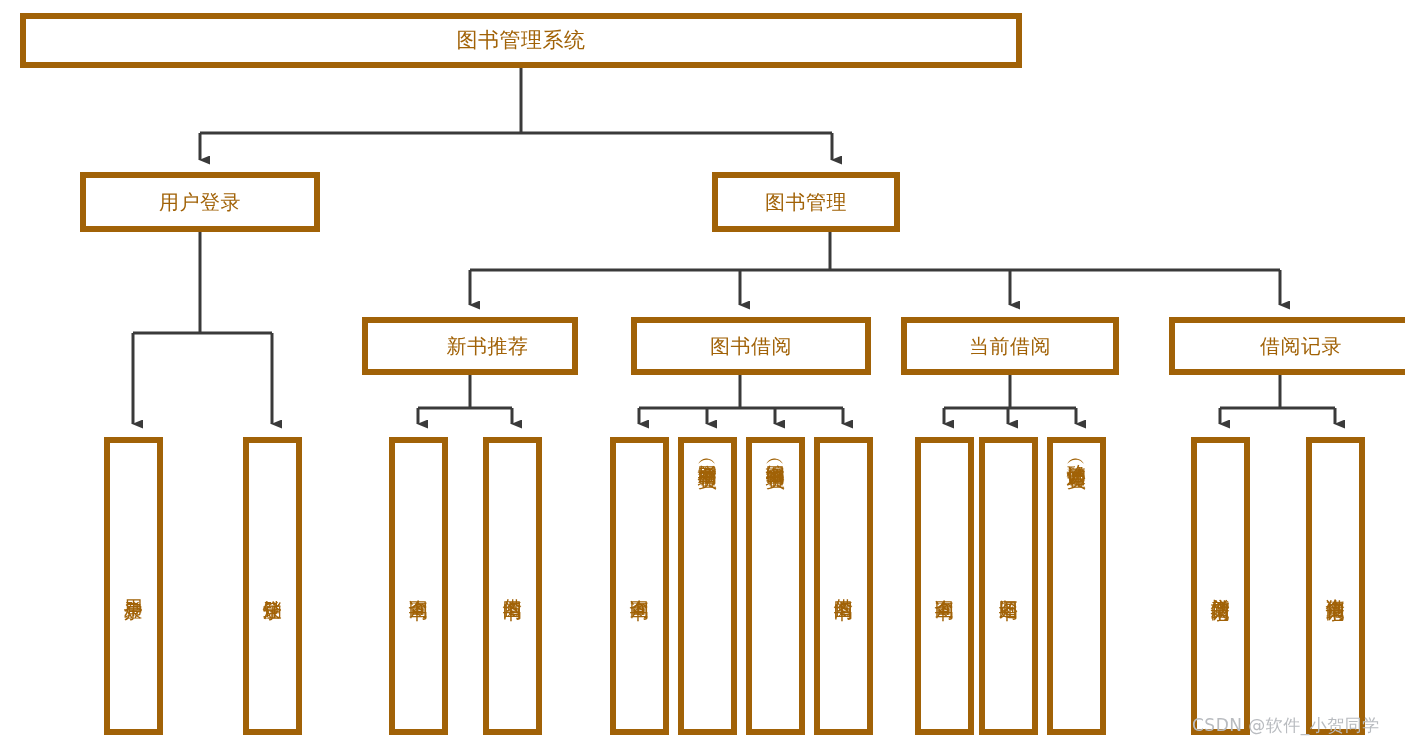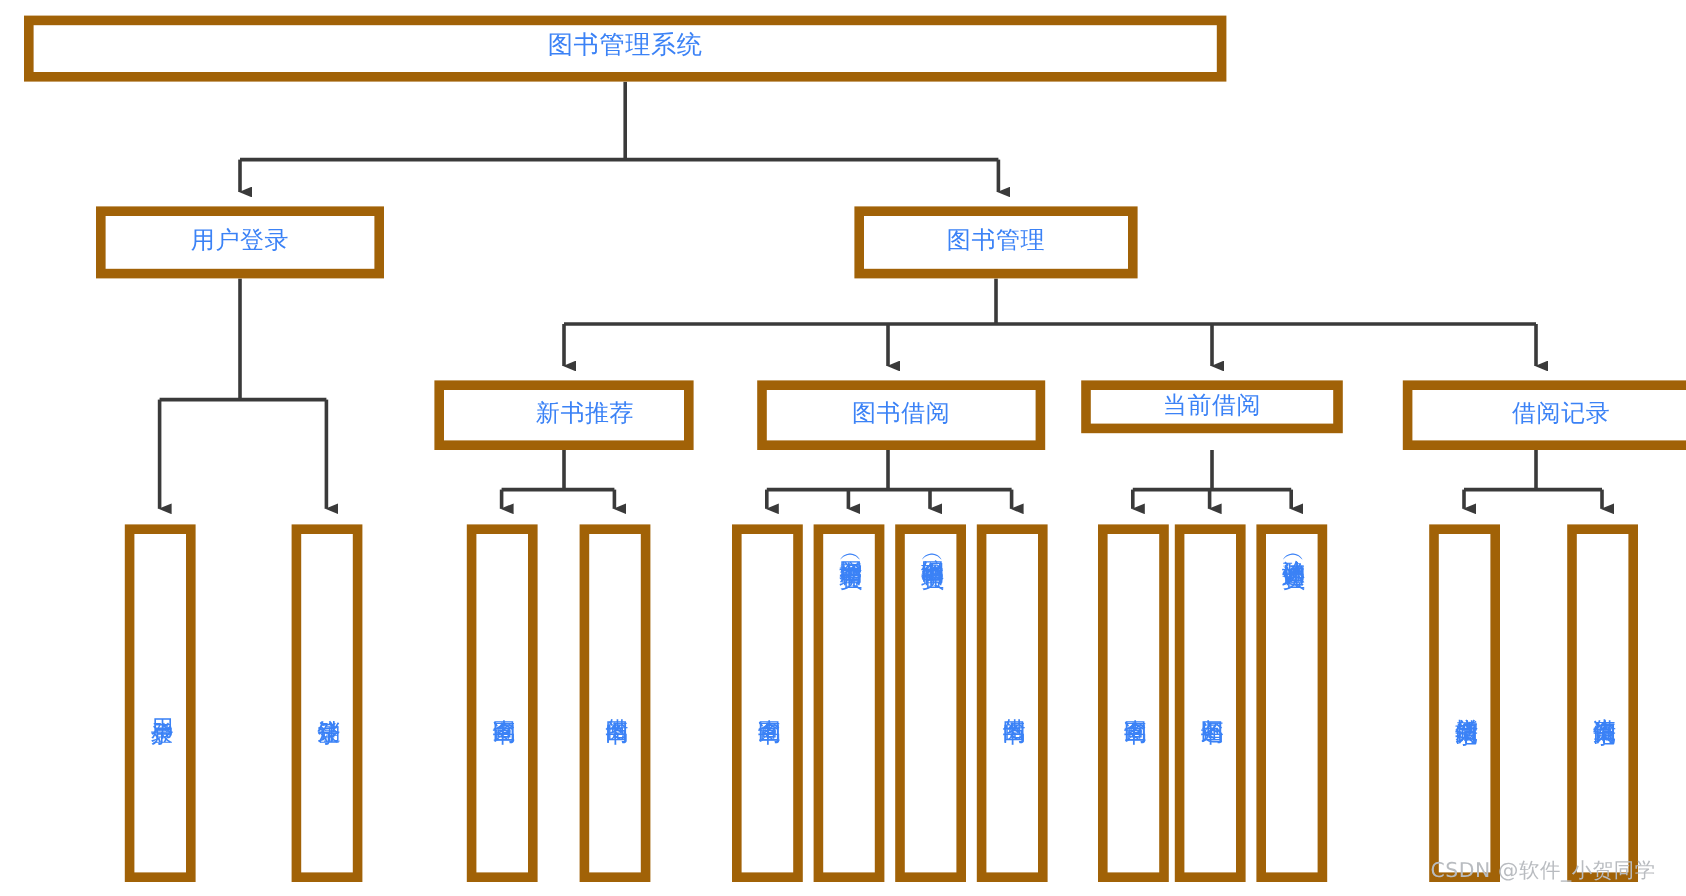--- a/index.html
+++ b/index.html
@@ -21,27 +21,26 @@
     position: absolute;
     left: 0;
     top: 0;
     width: 1405px;
     height: 747px;
     pointer-events: none;
   }
   .node {
     position: absolute;
     box-sizing: border-box;
-    border: 8px solid #a16207;
+    border: 6px solid #a16207;
     background: #ffffff;
     display: flex;
     align-items: center;
     justify-content: center;
-    color: #3b82f6;
-    font-family: Liberation Mono, monospace;
+    color: #a16207;
   }
   .node.horiz .label {
     font-size: 20px;
     line-height: 1.15;
     letter-spacing: 0.5px;
     white-space: nowrap;
   }
   .node.vert {
     align-items: flex-start;
     justify-content: center;
@@ -126,31 +125,31 @@
     </g>
   </svg>
 
   <div class="node horiz root" style="left:20px; top:13px; width:1002px; height:55px;">
     <span class="label">图书管理系统</span>
   </div>
 
   <div class="node horiz" style="left:80px; top:172px; width:240px; height:60px;">
     <span class="label">用户登录</span>
   </div>
-  <div class="node horiz" style="left:712px; top:172px; width:236px; height:60px;">
+  <div class="node horiz" style="left:712px; top:172px; width:188px; height:60px;">
     <span class="label">图书管理</span>
   </div>
 
   <div class="node horiz" style="left:362px; top:317px; width:216px; height:58px;padding-left:35px;">
     <span class="label">新书推荐</span>
   </div>
   <div class="node horiz" style="left:631px; top:317px; width:240px; height:58px;">
     <span class="label">图书借阅</span>
   </div>
-  <div class="node horiz" style="left:901px; top:317px; width:218px; height:44px;">
+  <div class="node horiz" style="left:901px; top:317px; width:218px; height:58px;">
     <span class="label">当前借阅</span>
   </div>
   <div class="node horiz" style="left:1169px; top:317px; width:264px; height:58px;">
     <span class="label">借阅记录</span>
   </div>
 
   <div class="node vert centered" style="left:104px; top:437px; width:59px; height:298px;">
     <span class="label">用户登录</span>
   </div>
   <div class="node vert centered" style="left:243px; top:437px; width:59px; height:298px;">

